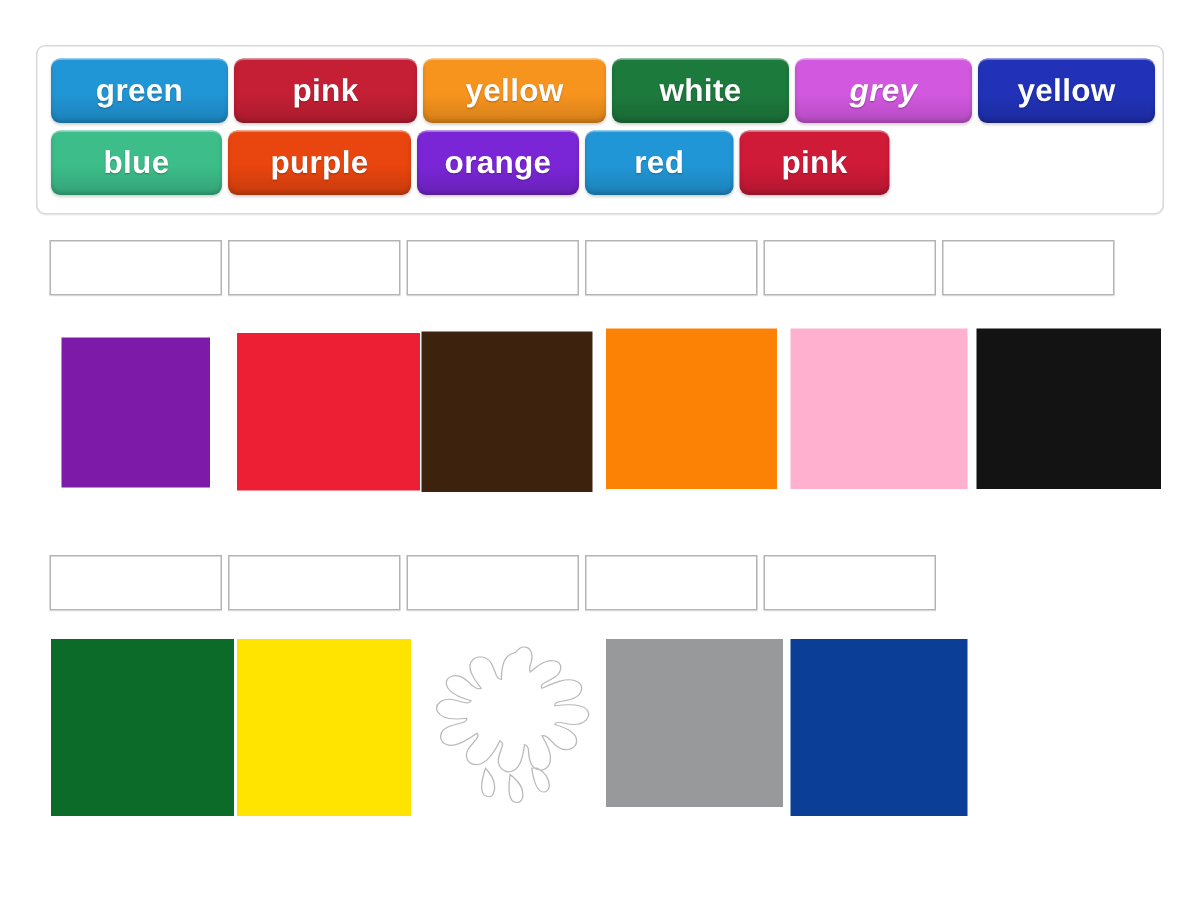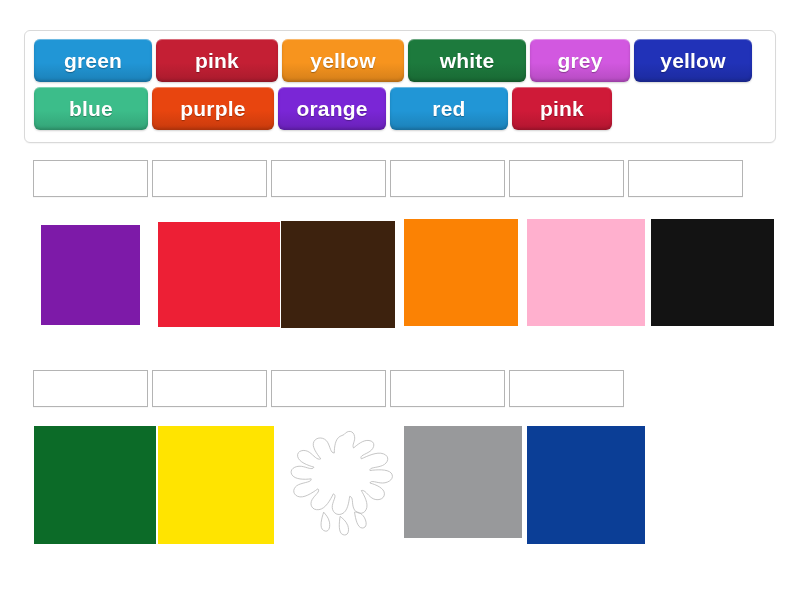--- a/index.html
+++ b/index.html
@@ -69,28 +69,28 @@
 
 <div id="stage">
 
   <div class="tray">
     <div class="tray-rows" id="tray-rows">
         <div class="tray-row">
           <div class="tile" style="width: 118px; background: linear-gradient(rgb(33, 150, 214) 0%, rgb(33, 150, 214) 55%, rgb(28, 129, 184) 100%);">green</div>
           <div class="tile" style="width: 122px; background: linear-gradient(rgb(196, 31, 52) 0%, rgb(196, 31, 52) 55%, rgb(169, 27, 45) 100%);">pink</div>
           <div class="tile" style="width: 122px; background: linear-gradient(rgb(247, 148, 30) 0%, rgb(247, 148, 30) 55%, rgb(212, 127, 26) 100%);">yellow</div>
           <div class="tile" style="width: 118px; background: linear-gradient(rgb(29, 122, 61) 0%, rgb(29, 122, 61) 55%, rgb(25, 105, 52) 100%);">white</div>
-          <div class="tile" style="width: 100px; background: linear-gradient(rgb(210, 88, 224) 0%, rgb(210, 88, 224) 55%, rgb(181, 76, 193) 100%);">grey</div>
+          <div class="tile" style="width: 118px; background: linear-gradient(rgb(210, 88, 224) 0%, rgb(210, 88, 224) 55%, rgb(181, 76, 193) 100%); font-style: italic;">grey</div>
           <div class="tile" style="width: 118px; background: linear-gradient(rgb(33, 50, 184) 0%, rgb(33, 50, 184) 55%, rgb(28, 43, 158) 100%);">yellow</div>
         </div>
         <div class="tray-row">
           <div class="tile" style="width: 114px; background: linear-gradient(rgb(60, 189, 138) 0%, rgb(60, 189, 138) 55%, rgb(52, 163, 119) 100%);">blue</div>
           <div class="tile" style="width: 122px; background: linear-gradient(rgb(232, 69, 15) 0%, rgb(232, 69, 15) 55%, rgb(200, 59, 13) 100%);">purple</div>
           <div class="tile" style="width: 108px; background: linear-gradient(rgb(122, 38, 214) 0%, rgb(122, 38, 214) 55%, rgb(105, 33, 184) 100%);">orange</div>
-          <div class="tile" style="width: 118px; background: linear-gradient(rgb(33, 150, 214) 0%, rgb(33, 150, 214) 55%, rgb(28, 129, 184) 100%);">red</div>
+          <div class="tile" style="width: 99px; background: linear-gradient(rgb(33, 150, 214) 0%, rgb(33, 150, 214) 55%, rgb(28, 129, 184) 100%);">red</div>
           <div class="tile" style="width: 100px; background: linear-gradient(rgb(207, 26, 56) 0%, rgb(207, 26, 56) 55%, rgb(178, 22, 48) 100%);">pink</div>
         </div>
       </div>
   </div>
 
   <div class="zone-row" id="zone-row-0" style="left:33px; top:160px; gap:4px;">
       <div class="zone" style="width: 115px;"></div>
       <div class="zone" style="width: 115px;"></div>
       <div class="zone" style="width: 115px;"></div>
       <div class="zone" style="width: 115px;"></div>

